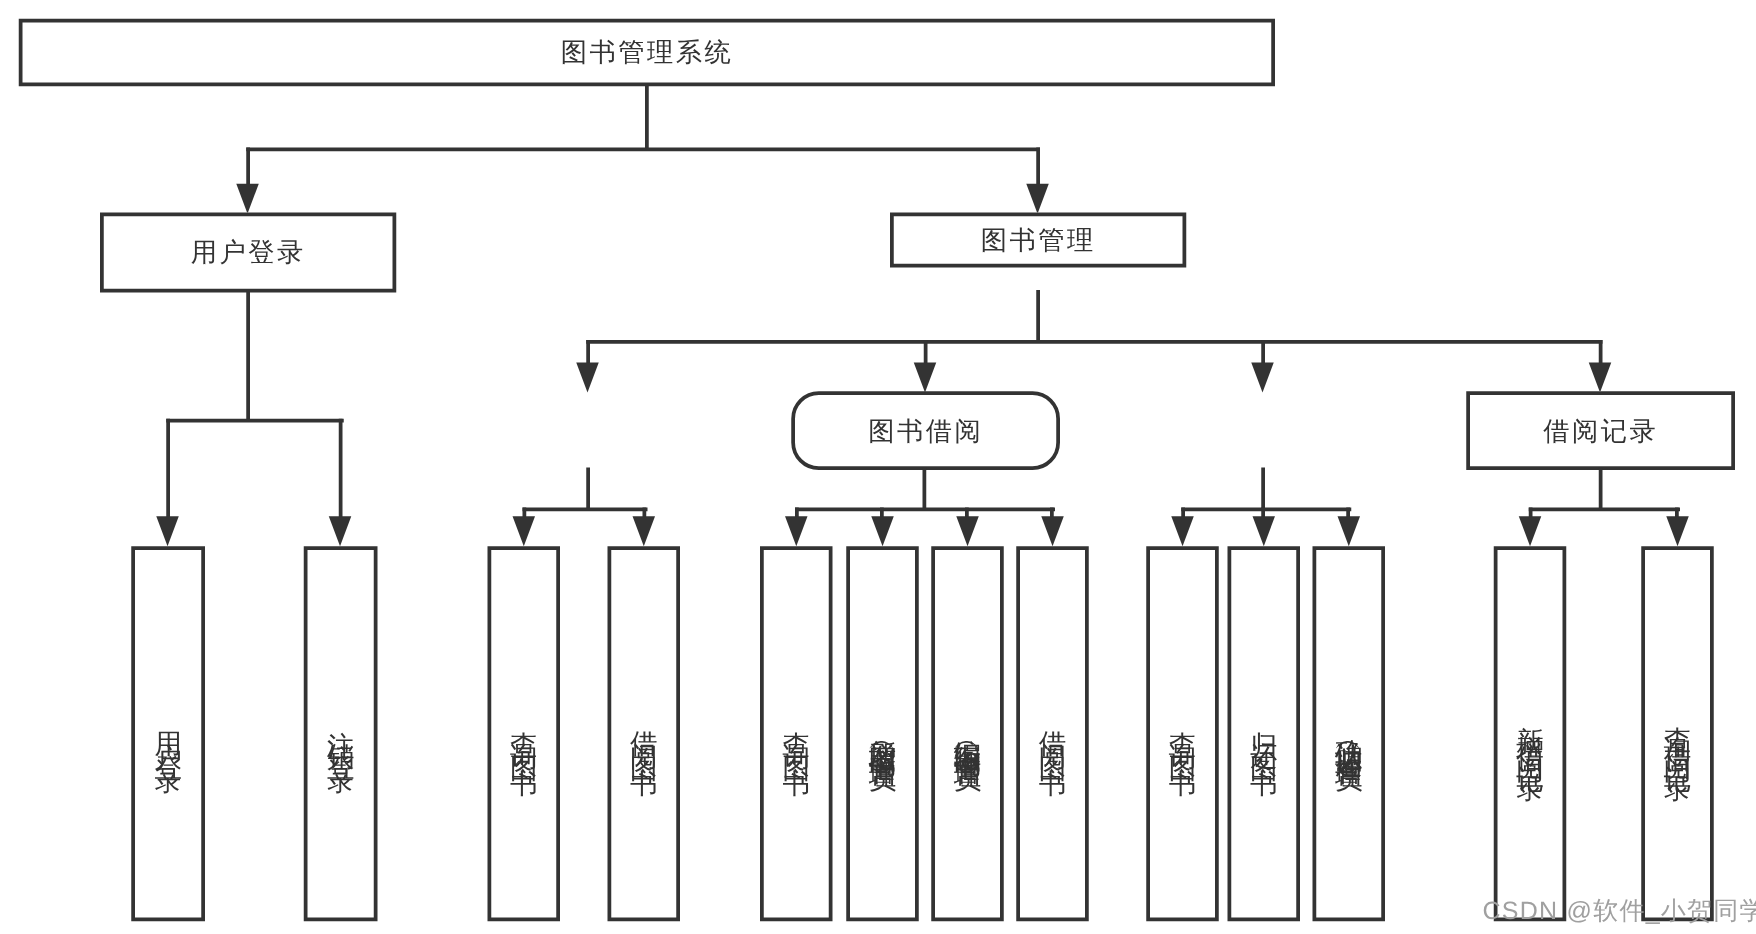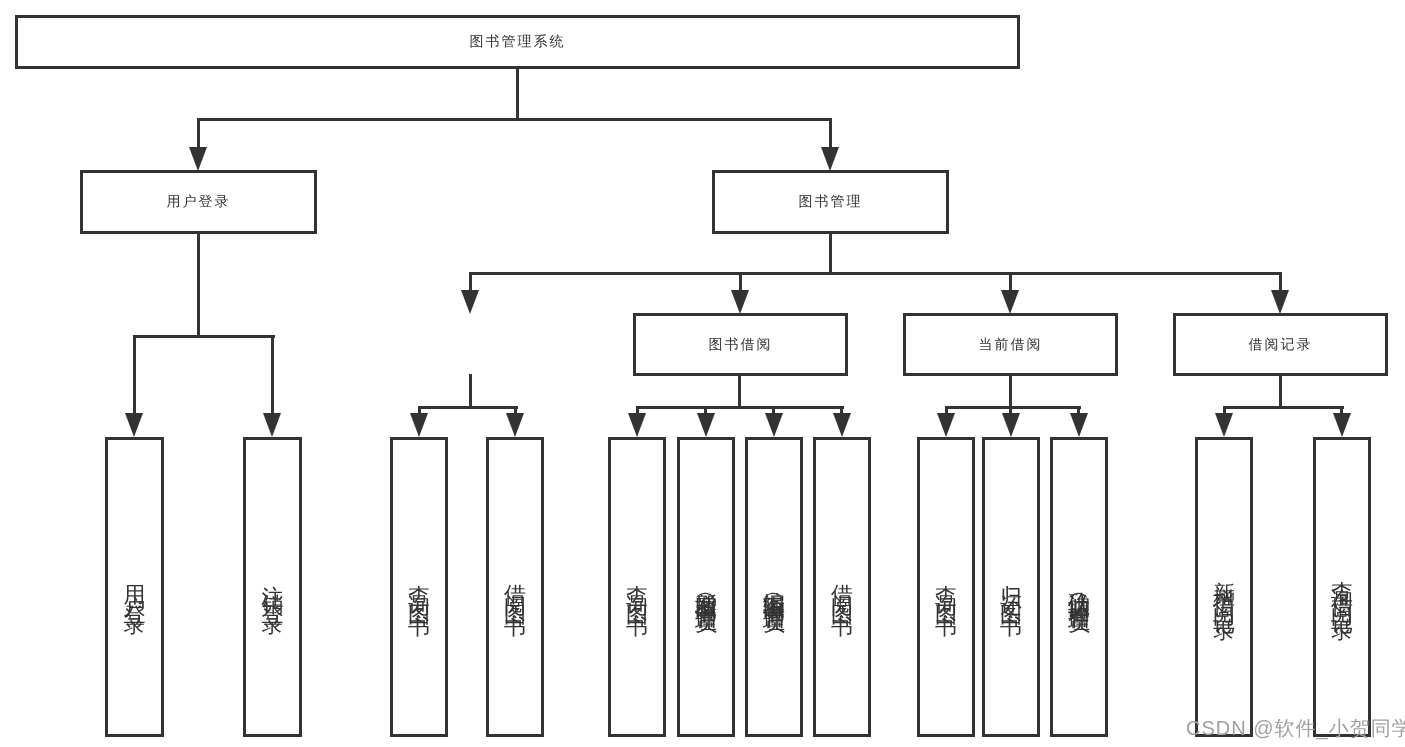--- a/index.html
+++ b/index.html
@@ -15,21 +15,21 @@
     position: absolute;
     box-sizing: border-box;
     border: 3px solid #333333;
     background: #ffffff;
     display: flex;
     align-items: center;
     justify-content: center;
   }
   .lbl {
     color: #333333;
-    font-size: 14px;
+    font-size: 21px;
     letter-spacing: 2px;
     white-space: nowrap;
   }
   .leaf .lbl {
     writing-mode: vertical-rl;
     font-size: 22px;
     letter-spacing: 10px;
     line-height: 1;
     white-space: normal;
   }
@@ -69,21 +69,21 @@
   <div class="hline" style="left:197px; top:118px; width:635px;"></div>
 
   <div class="vline" style="left:197px; top:118px; height:32px;"></div>
   <div class="arrow" style="left:189px; top:147px;"></div>
   <div class="vline" style="left:829px; top:118px; height:32px;"></div>
   <div class="arrow" style="left:821px; top:147px;"></div>
 
   <div class="box" style="left:80px; top:170px; width:237px; height:64px;">
     <span class="lbl">用户登录</span>
   </div>
-  <div class="box" style="left:712px; top:170px; width:237px; height:64px;">
+  <div class="box" style="left:712px; top:170px; width:237px; height:44px;">
     <span class="lbl">图书管理</span>
   </div>
 
   <div class="vline" style="left:197px; top:232px; height:105px;"></div>
   <div class="hline" style="left:133px; top:335px; width:142px;"></div>
   <div class="vline" style="left:133px; top:335px; height:80px;"></div>
   <div class="arrow" style="left:125px; top:413px;"></div>
   <div class="vline" style="left:271px; top:335px; height:80px;"></div>
   <div class="arrow" style="left:263px; top:413px;"></div>
 
@@ -91,25 +91,22 @@
   <div class="hline" style="left:469px; top:272px; width:813px;"></div>
   <div class="vline" style="left:469px; top:272px; height:22px;"></div>
   <div class="arrow" style="left:461px; top:290px;"></div>
   <div class="vline" style="left:739px; top:272px; height:22px;"></div>
   <div class="arrow" style="left:731px; top:290px;"></div>
   <div class="vline" style="left:1009px; top:272px; height:22px;"></div>
   <div class="arrow" style="left:1001px; top:290px;"></div>
   <div class="vline" style="left:1279px; top:272px; height:22px;"></div>
   <div class="arrow" style="left:1271px; top:290px;"></div>
 
-  <div class="box" style="left:633px; top:313px; width:215px; height:63px;">
+  <div class="box" style="left:633px; top:313px; width:215px; height:63px;border-radius:22px;">
     <span class="lbl">图书借阅</span>
-  </div>
-  <div class="box" style="left:903px; top:313px; width:215px; height:63px;">
-    <span class="lbl">当前借阅</span>
   </div>
   <div class="box" style="left:1173px; top:313px; width:215px; height:63px;">
     <span class="lbl">借阅记录</span>
   </div>
 
   <div class="vline" style="left:469px; top:374px; height:34px;"></div>
   <div class="hline" style="left:418px; top:406px; width:100px;"></div>
   <div class="vline" style="left:418px; top:406px; height:11px;"></div>
   <div class="arrow" style="left:410px; top:413px;"></div>
   <div class="vline" style="left:514px; top:406px; height:11px;"></div>

